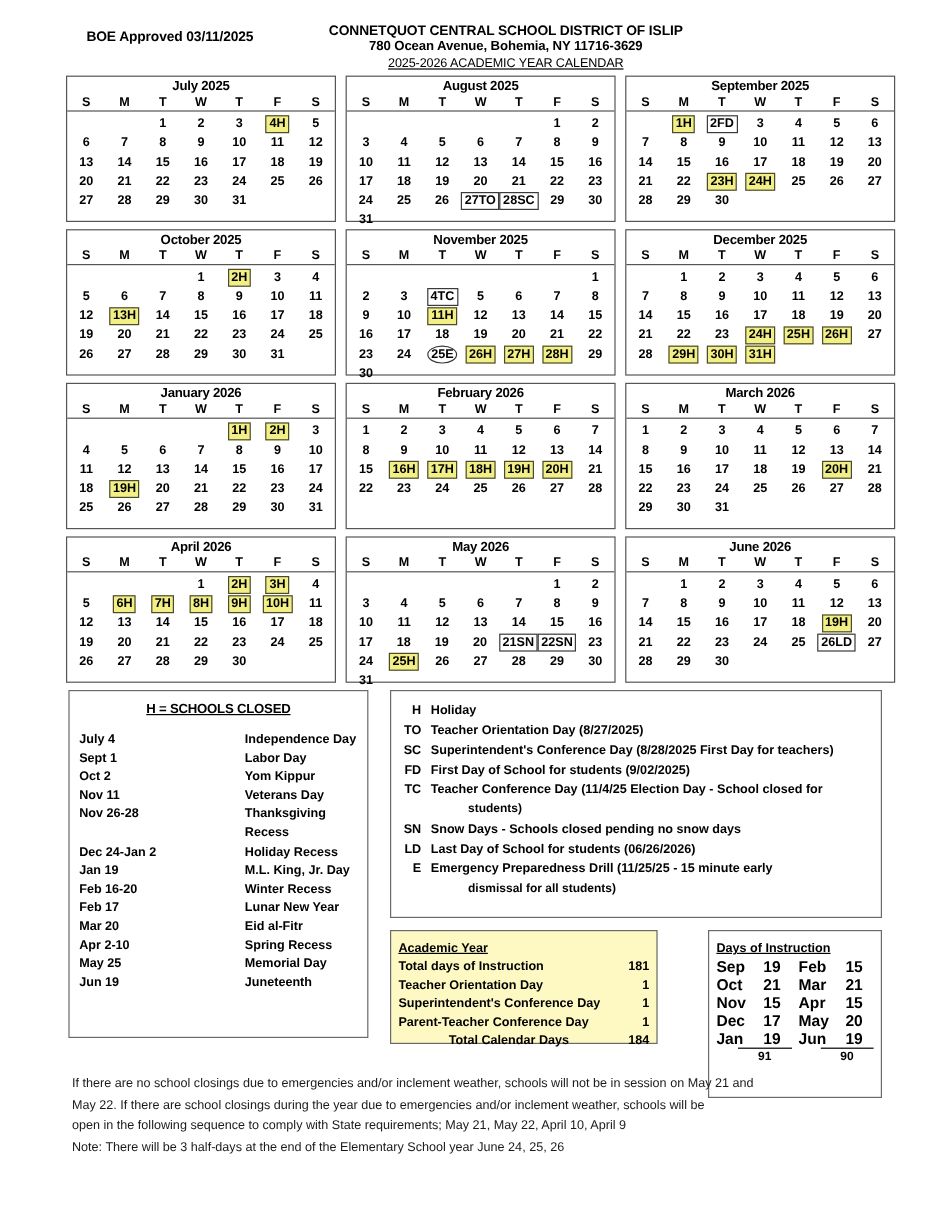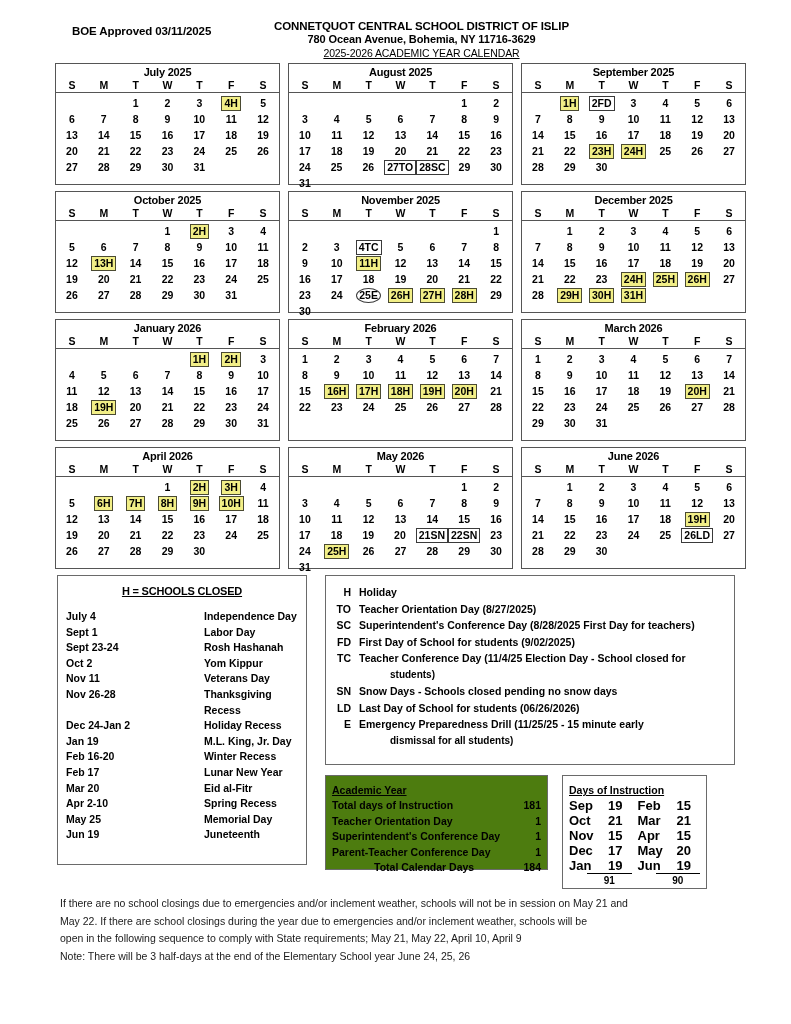--- a/index.html
+++ b/index.html
@@ -112,34 +112,34 @@
   }
   .la-row { display:flex; font-size: 10.5px; font-weight: bold; line-height: 16.5px; }
   .la-key { width: 27px; text-align:right; padding-right: 8px; flex: none; }
   .la-val { flex:1; }
   .la-cont { padding-left: 58px; font-size: 10px; font-weight:bold; line-height: 16.5px; }
 
   .acad-year {
     position:absolute; left: 325px; top: 200px;
     width: 223px; height: 95px;
     border: 1.6px solid #6a6a6a;
-    padding: 4px 6px 0 6px; background:#4d7c0f;
+    padding: 4px 6px 0 6px; background:#fef9c3;
   }
   .acad-year h4 {
     margin: 1px 0 1px 0; font-size: 10.5px; font-weight:bold;
     text-decoration: underline; display:inline-block;
   }
   .ay-row { display:flex; font-size: 10.5px; font-weight:bold; line-height: 15.5px; }
   .ay-label { flex:1; }
   .ay-val { width: 34px; text-align:right; }
   .ay-row.total .ay-label { padding-left: 42px; }
 
   .days-inst {
-    position:absolute; left: 562px; top: 200px;
-    width: 145px; height: 114px;
+    position:absolute; left: 590px; top: 200px;
+    width: 145px; height: 140px;
     border: 1.6px solid #6a6a6a;
     padding: 4px 6px 0 6px; background:#fff;
   }
   .days-inst h4 {
     margin: 1px 0 1px 0; font-size: 10.5px; font-weight:bold;
     text-decoration: underline; display:inline-block;
   }
   .di-body { display:flex; gap: 6px; }
   .di-col { flex:1; }
   .di-row { display:flex; font-size: 13px; font-weight:bold; line-height: 15px; }
@@ -2002,24 +2002,20 @@
       <div id="closed-rows">
           <div class="lc-row">
             <div class="lc-date">July 4</div>
             <div class="lc-name">Independence Day</div>
           </div>
           <div class="lc-row">
             <div class="lc-date">Sept 1</div>
             <div class="lc-name">Labor Day</div>
           </div>
           <div class="lc-row">
-            <div class="lc-date">Sept 23-24</div>
-            <div class="lc-name">Rosh Hashanah</div>
-          </div>
-          <div class="lc-row">
             <div class="lc-date">Oct 2</div>
             <div class="lc-name">Yom Kippur</div>
           </div>
           <div class="lc-row">
             <div class="lc-date">Nov 11</div>
             <div class="lc-name">Veterans Day</div>
           </div>
           <div class="lc-row">
             <div class="lc-date">Nov 26-28</div>
             <div class="lc-name">Thanksgiving Recess</div>

